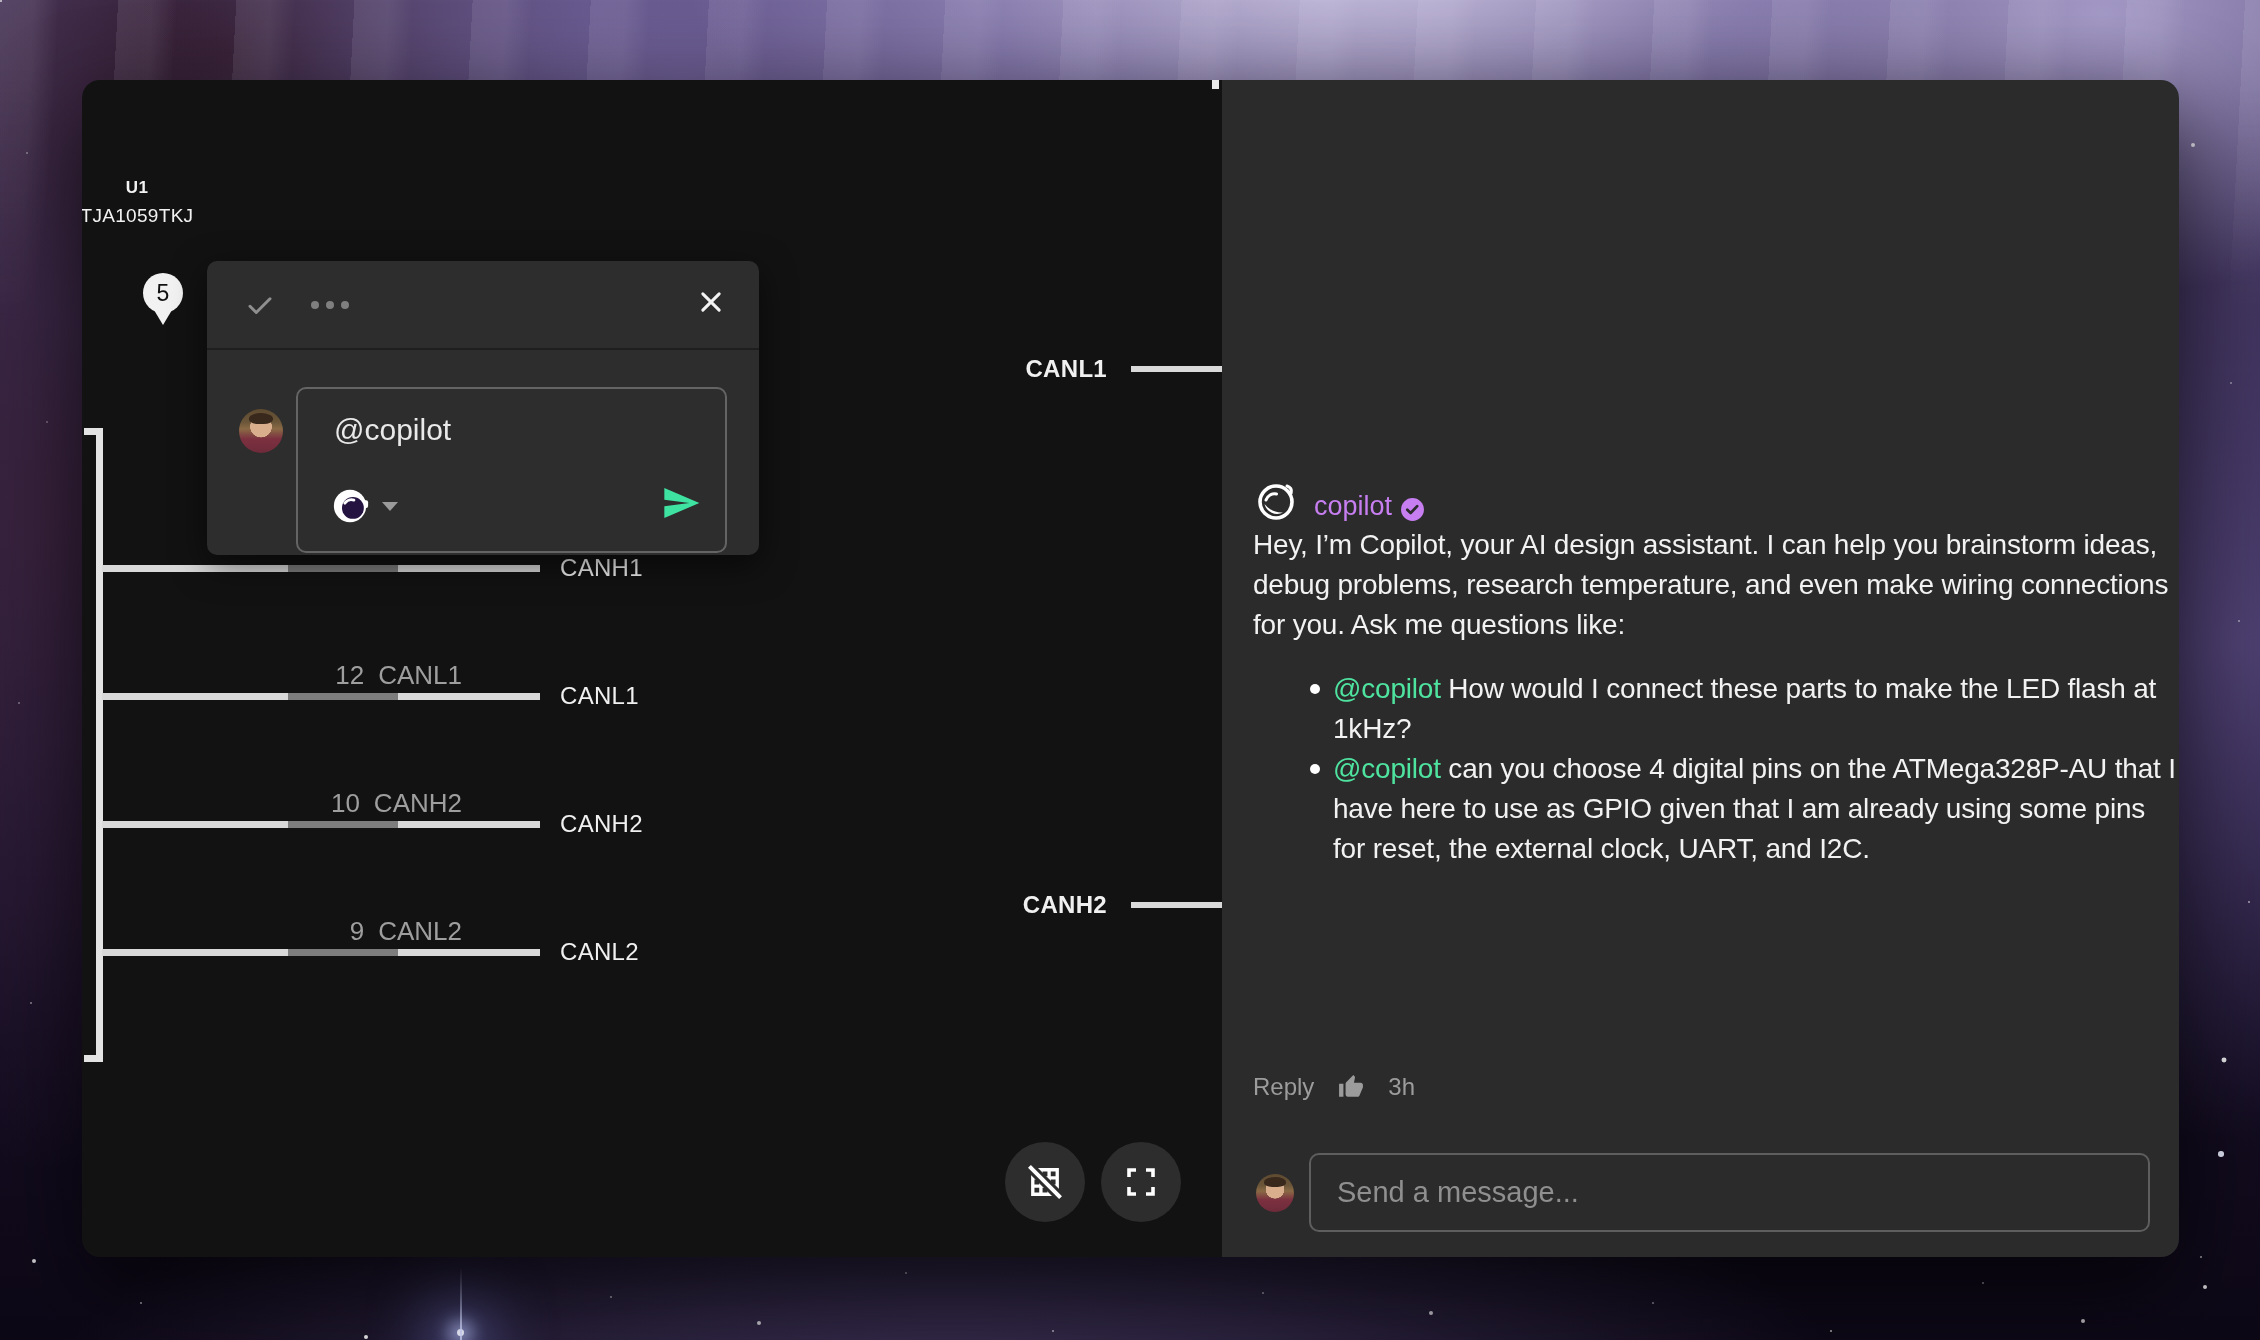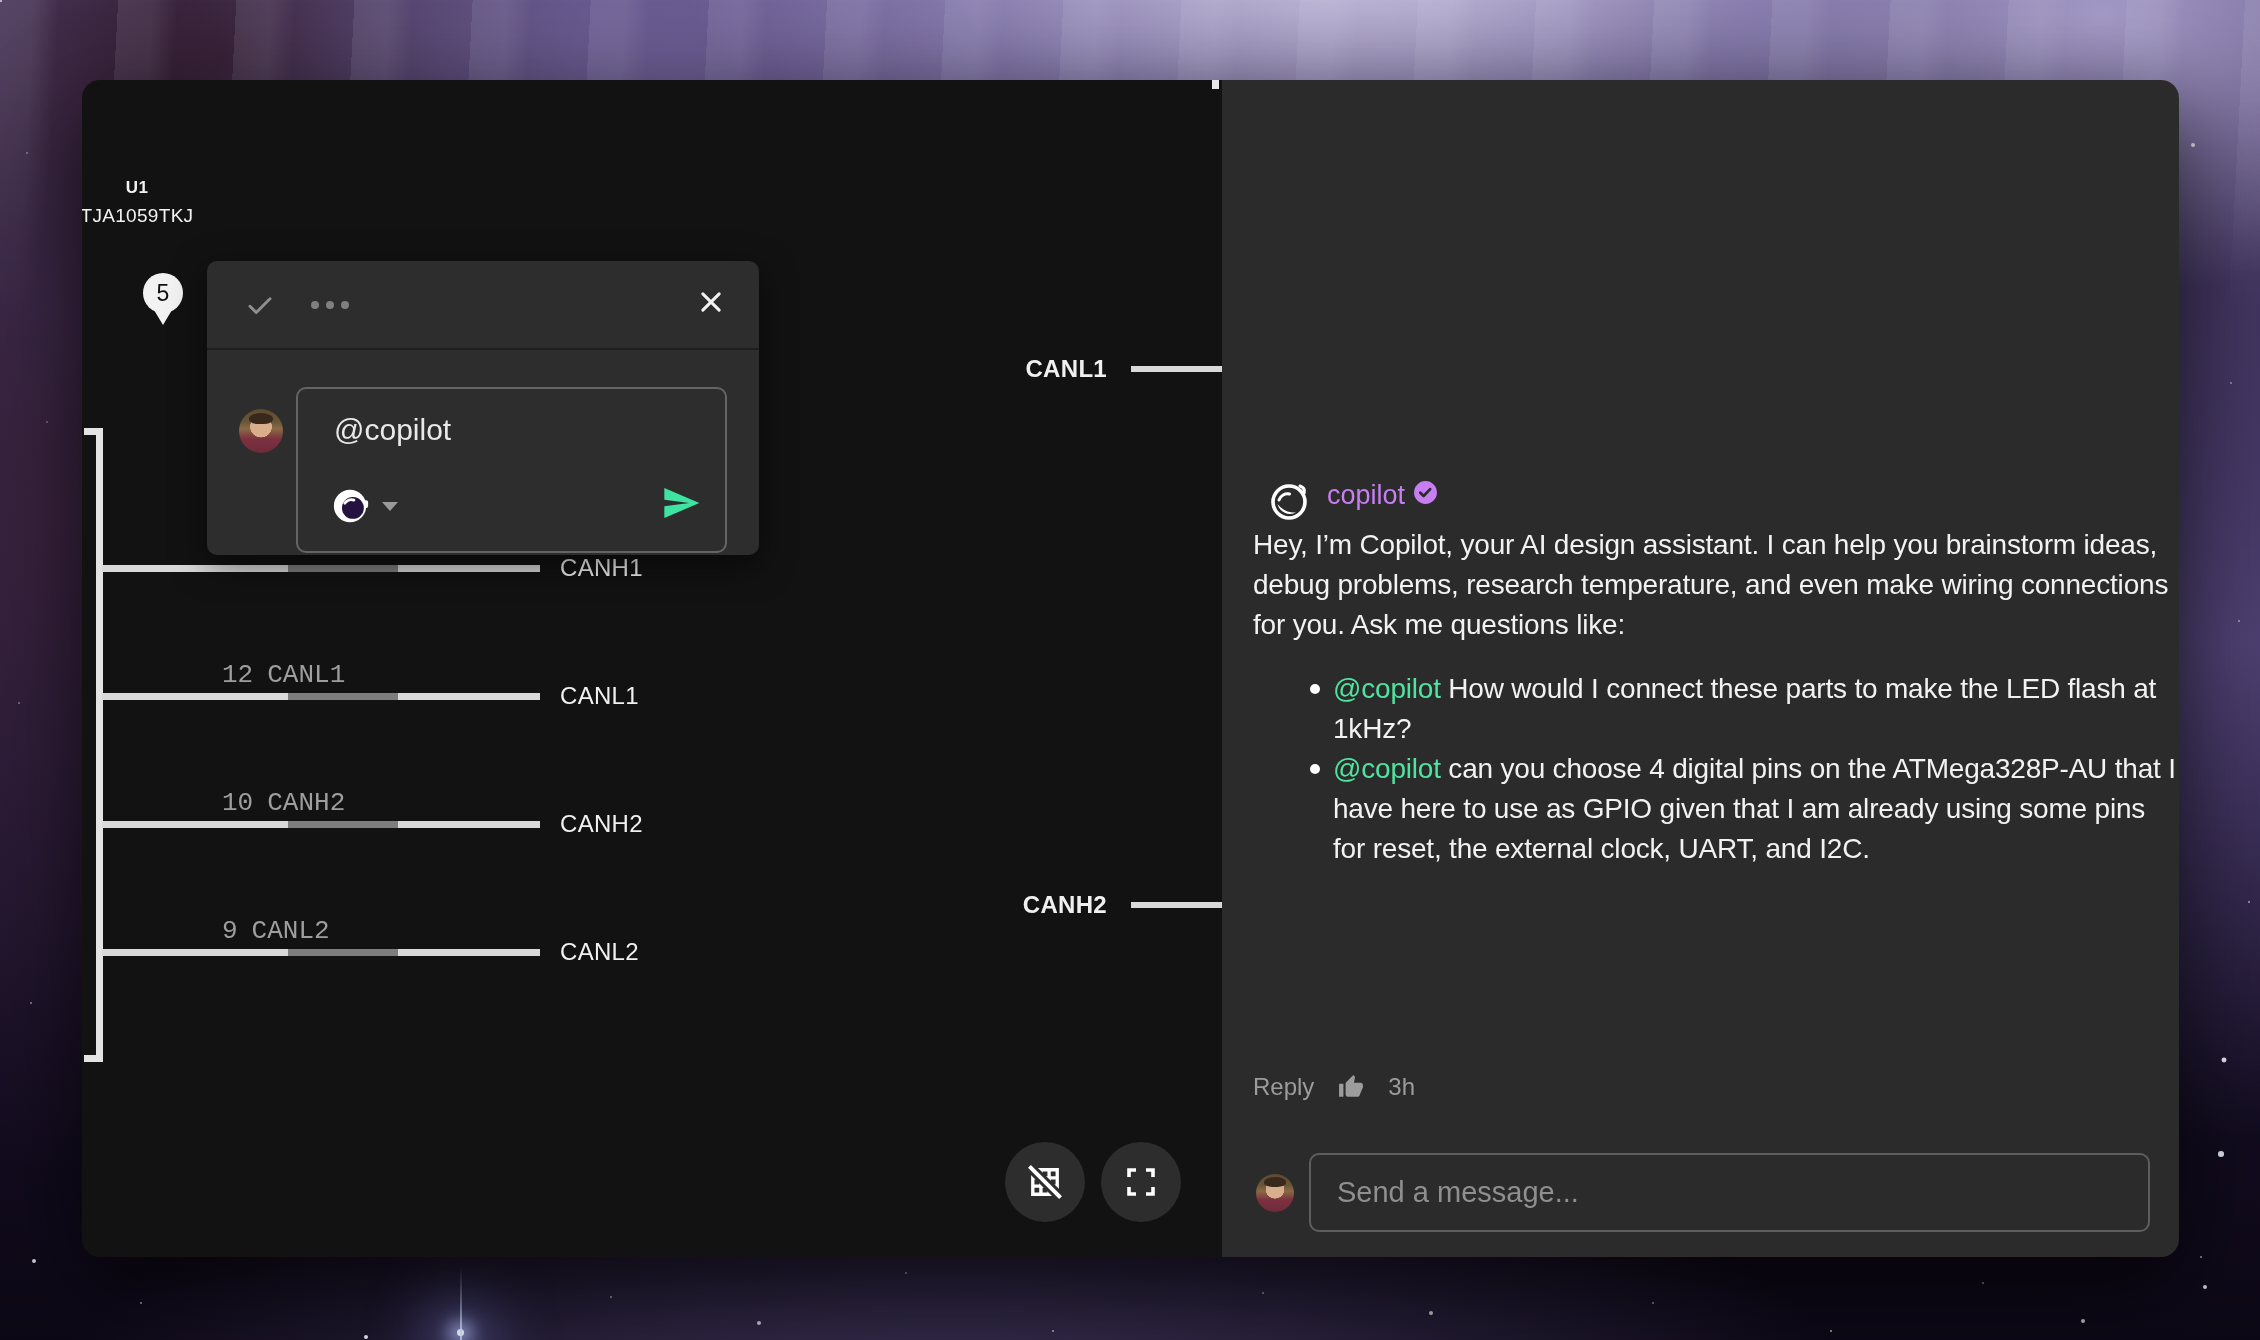--- a/index.html
+++ b/index.html
@@ -58,22 +58,22 @@
   .refdes { position:absolute; left:-10px; top:98px; width:130px; text-align:center; color:#f2f2f2; }
   .refdes .u { font-size:17px; font-weight:bold; letter-spacing:.3px; }
   .refdes .p { font-size:19px; margin-top:7px; letter-spacing:.3px; }
 
   .bracket { position:absolute; left:2px; top:348px; width:19px; height:634px;
     border:7px solid #e3e3e3; border-left:none; }
 
   .wire { position:absolute; left:0; width:100%; height:0; }
   .wire .line { position:absolute; left:20px; top:-3px; width:438px; height:7px; background:#d9d9d9; }
   .wire .grayseg { position:absolute; left:186px; top:0; width:110px; height:7px; background:#7d7d7d; }
-  .wire .pinlabel { position:absolute; left:140px; top:-36px; width:240px; text-align:left;
-    color:#9e9e9e; font-size:26px;font-family:Liberation Mono, monospace; }
+  .wire .pinlabel { position:absolute; left:140px; top:-36px; width:240px; text-align:right;
+    color:#9e9e9e; font-size:26px; }
   .wire .pinlabel .pn { margin-right:14px; }
   .wire .netlabel { position:absolute; left:478px; top:-14px; color:#f0f0f0; font-size:24px; font-weight:normal; letter-spacing:.3px; }
 
   .rnet { position:absolute; right:0; height:36px; display:flex; align-items:center; }
   .rnet .rlabel { color:#f0f0f0; font-size:24px; font-weight:bold; letter-spacing:.3px; margin-right:24px; }
   .rnet .rline { width:91px; height:6px; background:#d9d9d9; }
 
   .marker { position:absolute; left:61px; top:193px; width:40px; height:40px; border-radius:50%;
     background:#f2f2f2; display:flex; align-items:center; justify-content:center;
     color:#111; font-size:23px; font-weight:500; z-index:3; }
@@ -108,21 +108,21 @@
   
   .cbtn { position:absolute; top:1062px; width:80px; height:80px; border-radius:50%;
     background:#2d2d2d; display:flex; align-items:center; justify-content:center; cursor:pointer; }
   .cbtn.grid { left:923px; }
   .cbtn.fs { left:1019px; }
 
   .vscroll { position:absolute; left:1130px; top:0; width:7px; height:9px; background:#e8e8e8; }
 
   
   .chat { position:relative; flex:1; height:100%; background:#2b2b2b; color:#f2f2f2; }
-  .chat-header { position:absolute; left:47px; top:400px; display:flex; align-items:flex-start; }
+  .chat-header { position:absolute; left:34px; top:400px; display:flex; align-items:flex-end; }
   .chat-header .cname { margin-left:16px; font-size:27px; font-weight:500; color:#c77ef0; }
   .chat-header .badge { margin-left:8px; }
   .msg { position:absolute; left:31px; top:445px; width:925px; font-size:28px; line-height:40px;
     letter-spacing:-0.2px; color:#f2f2f2; }
   .bullets { position:absolute; left:31px; top:589px; width:925px; list-style:none;
     font-size:28px; line-height:40px; letter-spacing:-0.2px; }
   .bullets li { position:relative; padding-left:80px; }
   .bullets li::before { content:""; position:absolute; left:57px; top:15px; width:10px; height:10px;
     border-radius:50%; background:#fff; }
   .mention { color:#4fe3a0; }

